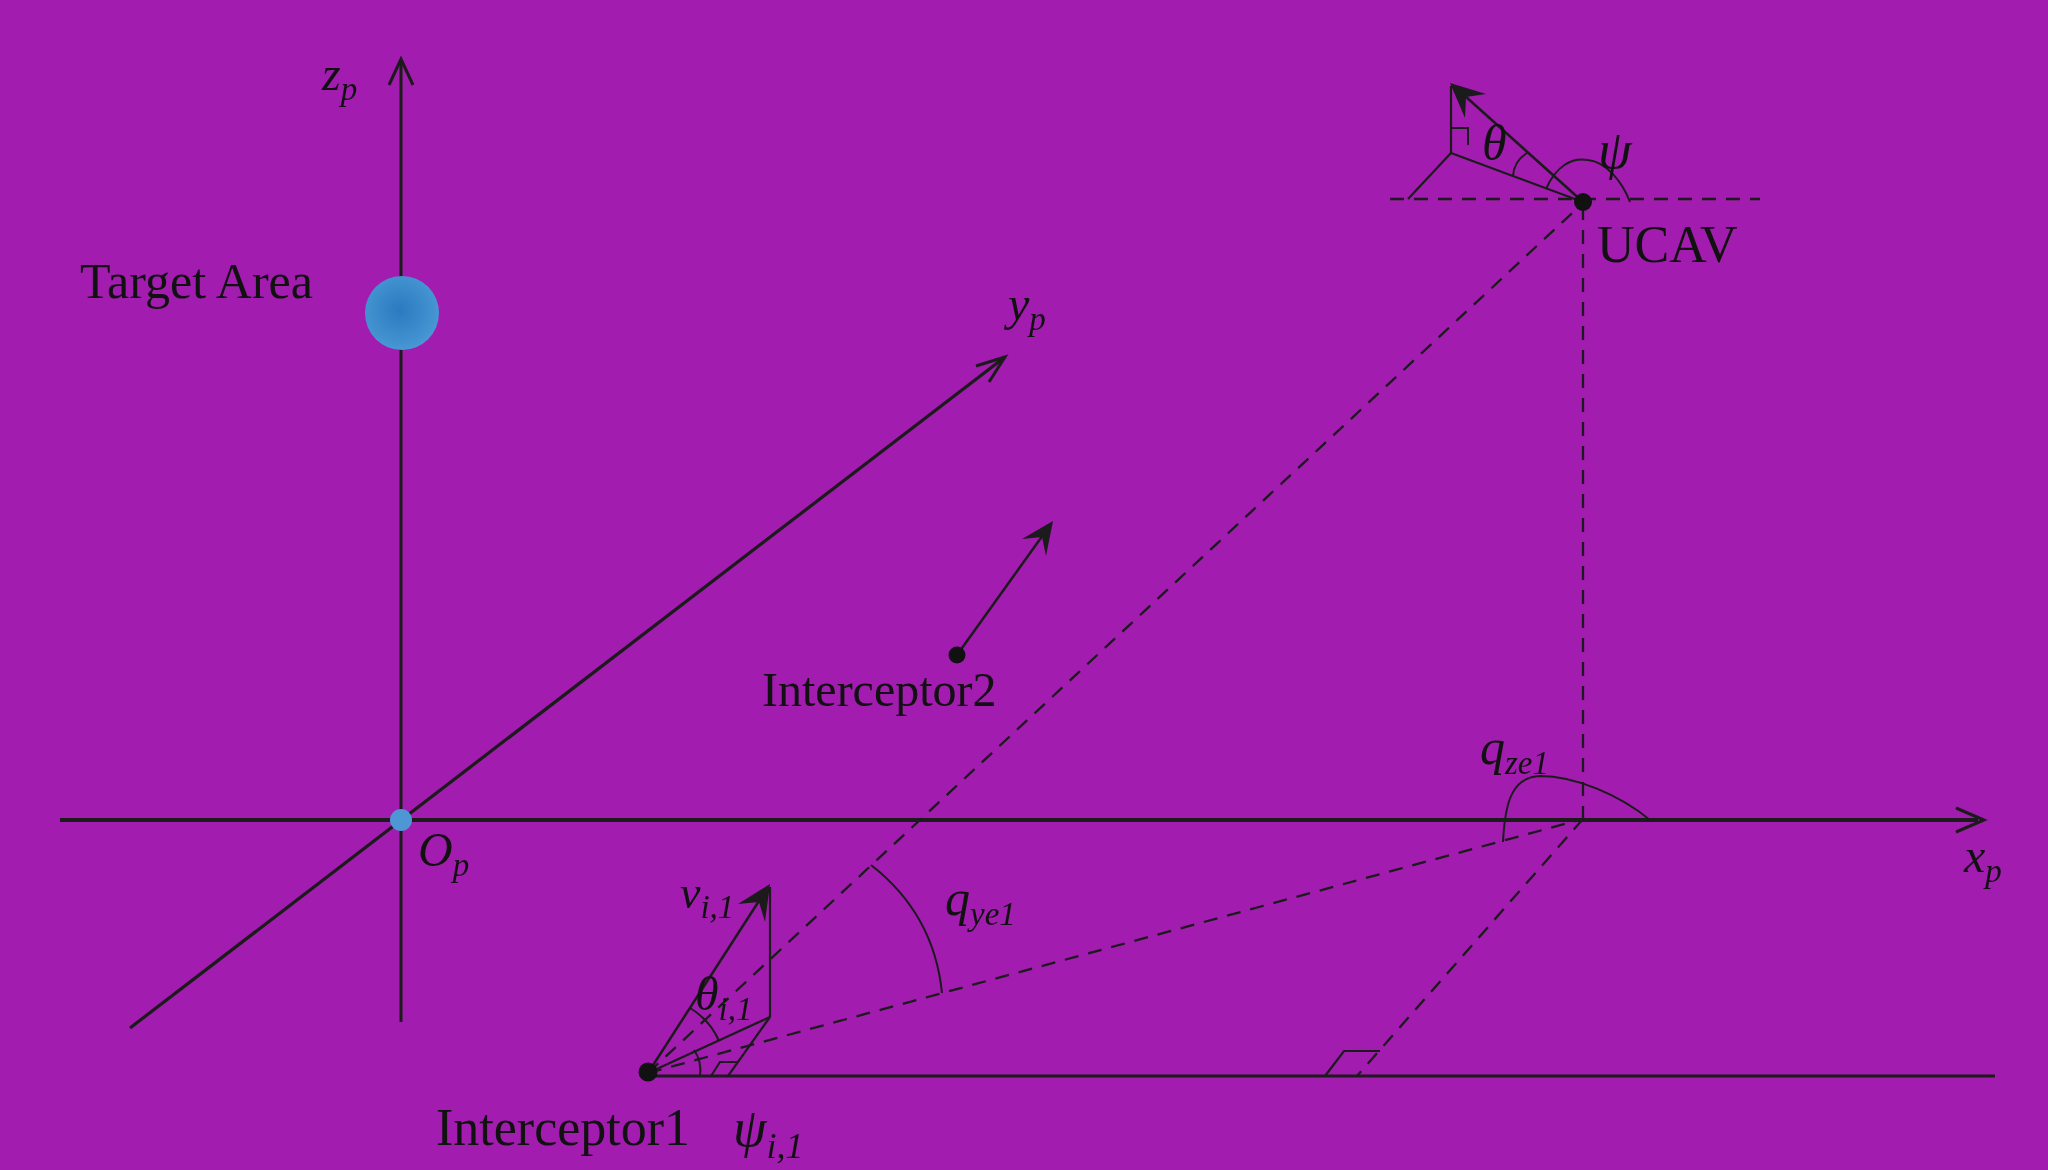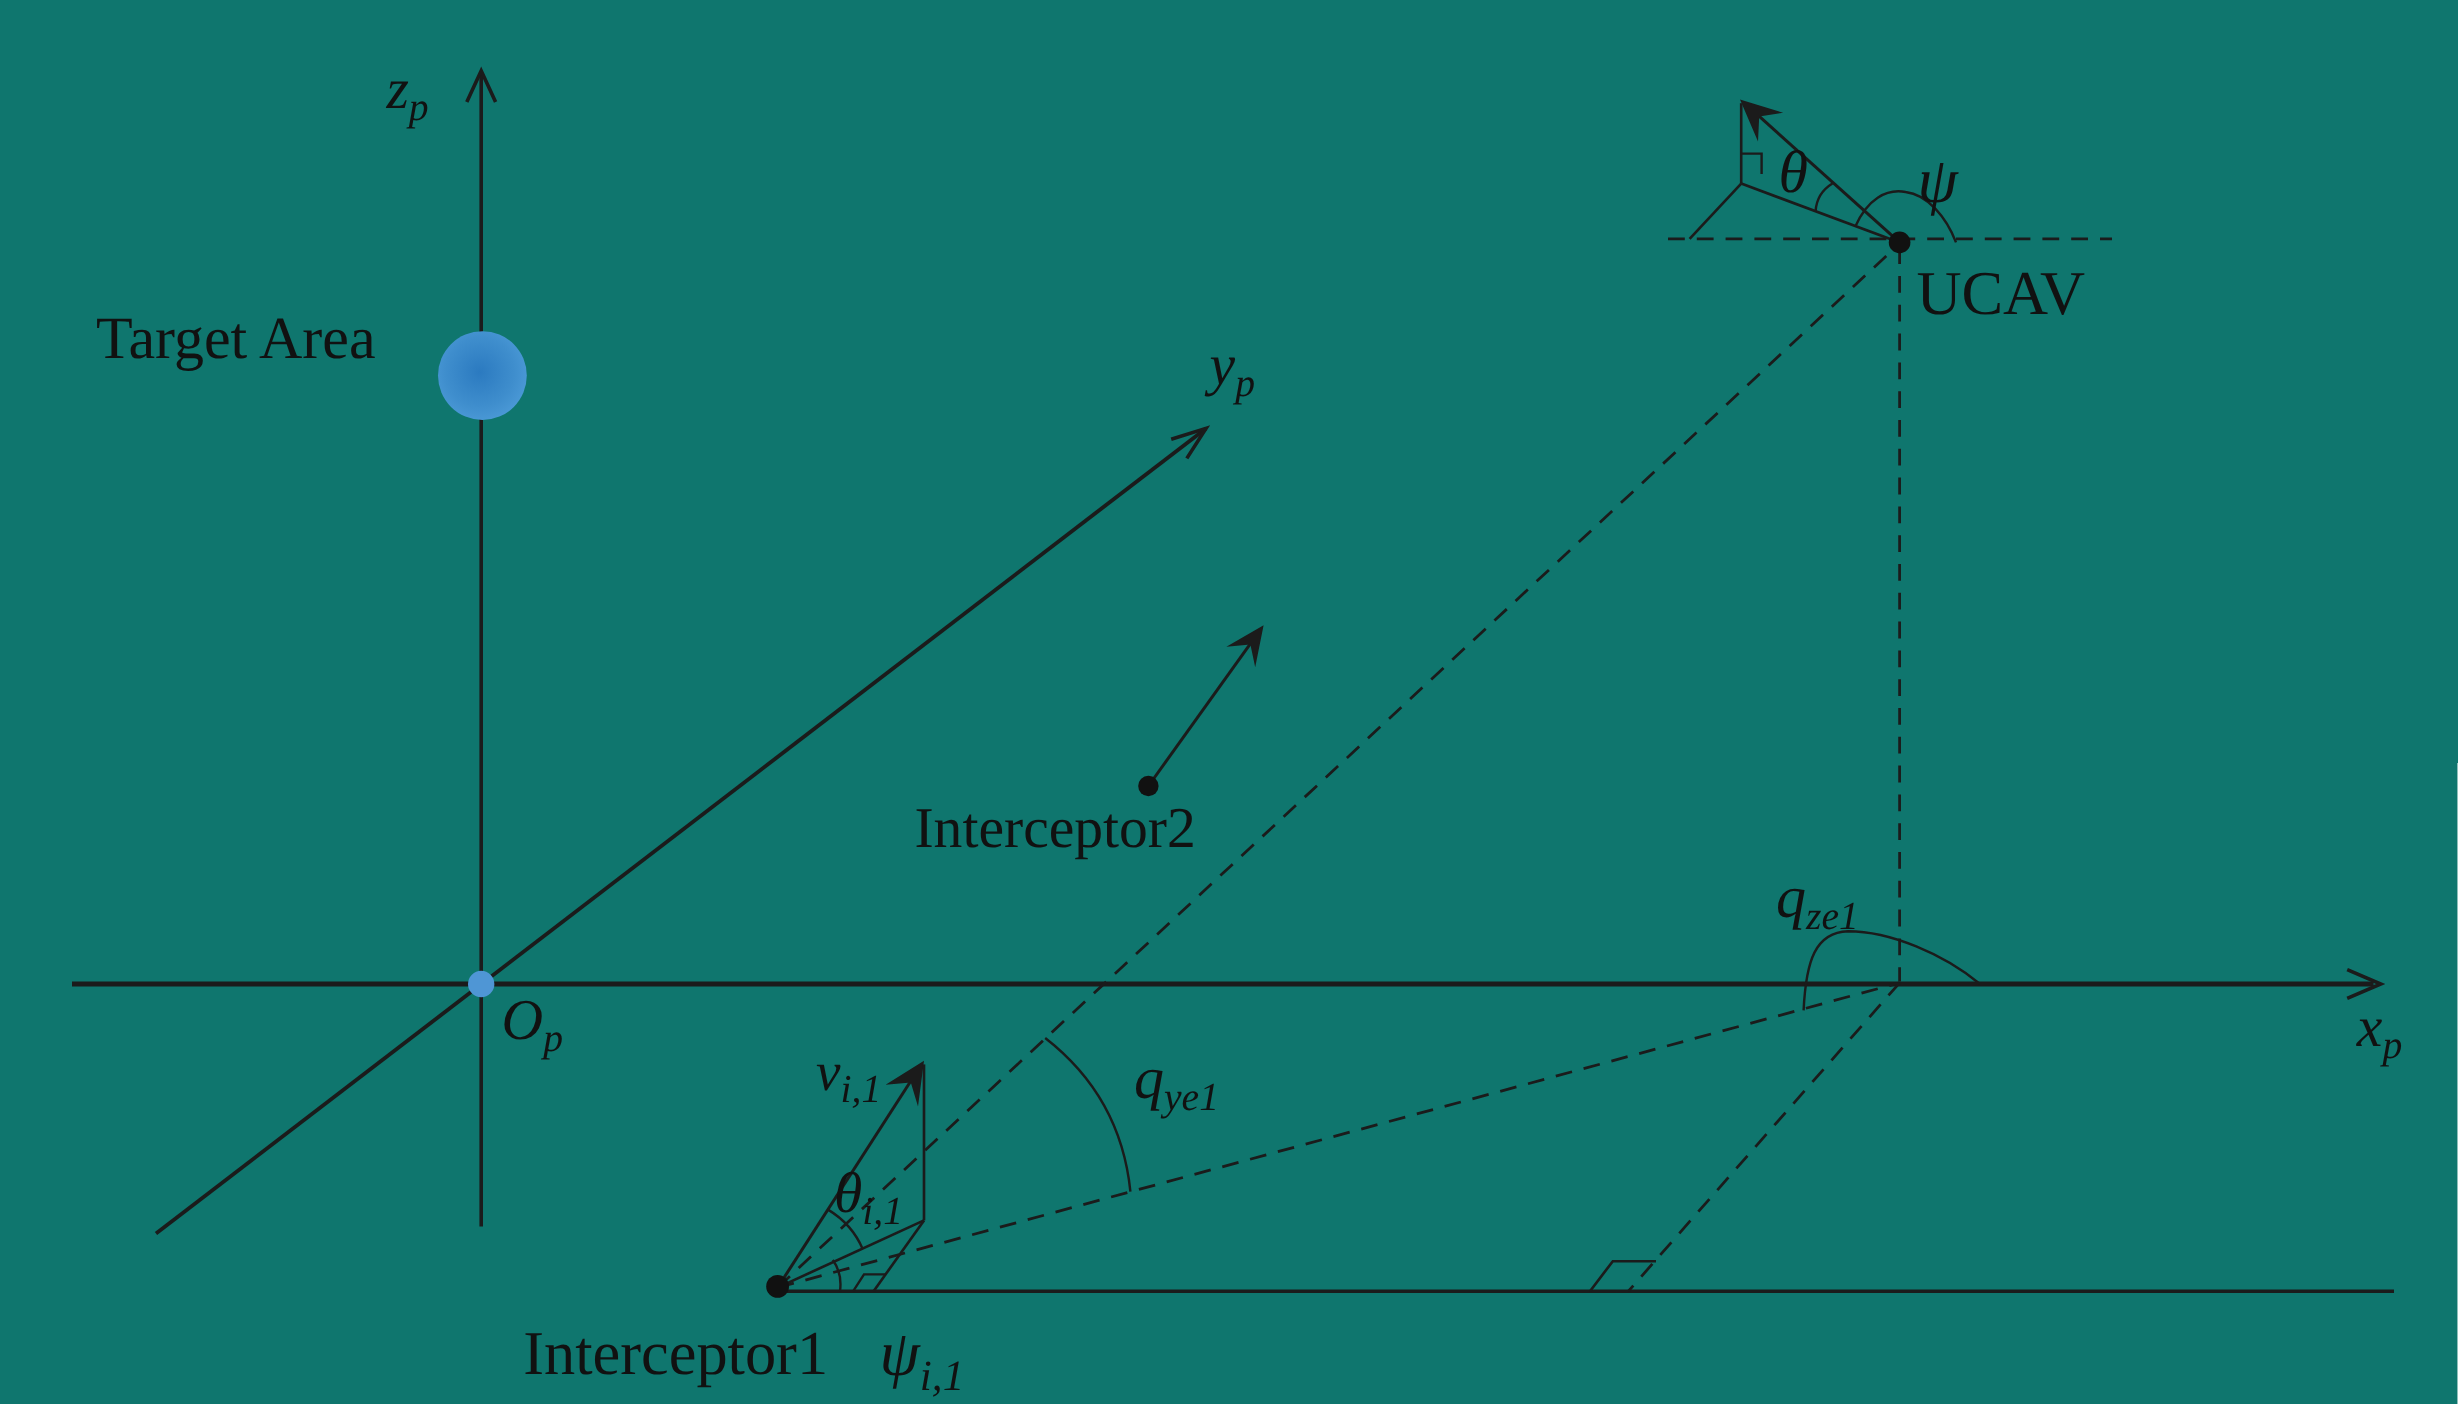--- a/index.html
+++ b/index.html
@@ -1,16 +1,16 @@
 <!DOCTYPE html>
 <html><head>
 <meta charset="utf-8">
 <style>
   html,body{margin:0;padding:0;background:#ffffff;}
-  .stage{position:relative;width:2048px;height:1170px;background:#0f766e;overflow:hidden;}
+  .stage{position:relative;width:2048px;height:1170px;background:#a21caf;overflow:hidden;}
   svg{display:block;}
   .t-name{font-family:"Liberation Serif","DejaVu Serif",serif;fill:#111111;}
   .t-math{font-family:"Liberation Serif","DejaVu Serif",serif;font-style:italic;fill:#111111;}
   .sub{font-size:33px;}
   .sub-lg{font-size:36px;}
   .solid{stroke:#1b1b1b;fill:none;}
   .dashed{stroke:#1b1b1b;fill:none;stroke-dasharray:14 10;}
   .arc{stroke:#1b1b1b;fill:none;stroke-width:2;}
 </style>
 </head>

